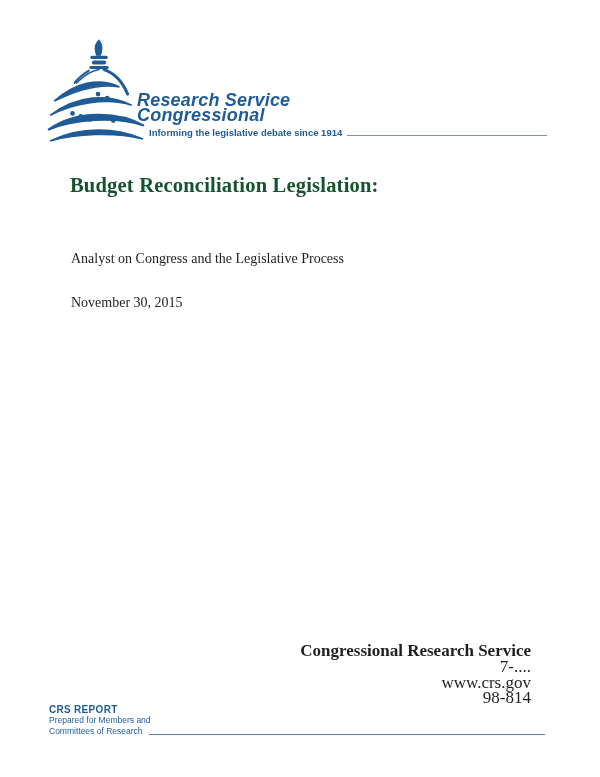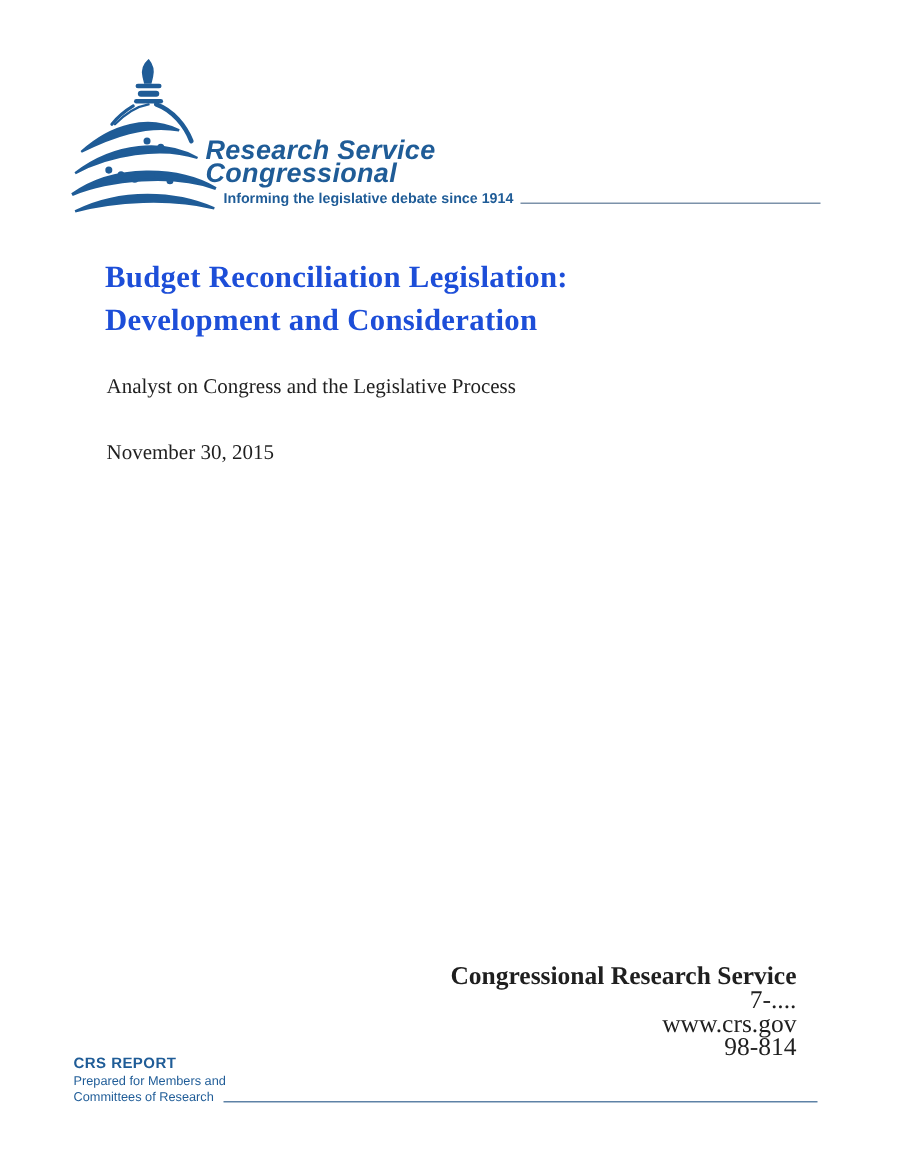--- a/index.html
+++ b/index.html
@@ -52,21 +52,21 @@
     border-bottom: 1.5px solid #7c92aa;
   }
 
   
   .title {
     position: absolute;
     left: 70px; top: 171px;
     font-size: 20.5px;
     font-weight: bold;
     line-height: 29px;
-    color: #1d4ed8;
+    color: #14532d;
     letter-spacing: 0.2px;
   }
 
   
   .author {
     position: absolute;
     left: 71px; top: 251px;
     font-size: 14px;
     line-height: 15.5px;
   }
@@ -154,21 +154,20 @@
     <div class="logo-org">Research Service</div>
     <div class="logo-org">Congressional</div>
     <div class="logo-tagline-row">
       <span class="logo-tagline">Informing the legislative debate since 1914</span>
       <span class="logo-rule"></span>
     </div>
   </div>
 
   <div class="title">
     <div>Budget Reconciliation Legislation:</div>
-    <div>Development and Consideration</div>
   </div>
 
   <div class="author">
     <div class="author-role">Analyst on Congress and the Legislative Process</div>
   </div>
 
   <div class="date">November 30, 2015</div>
 
   <div class="footer-right">
     <div class="fr-org">Congressional Research Service</div>

